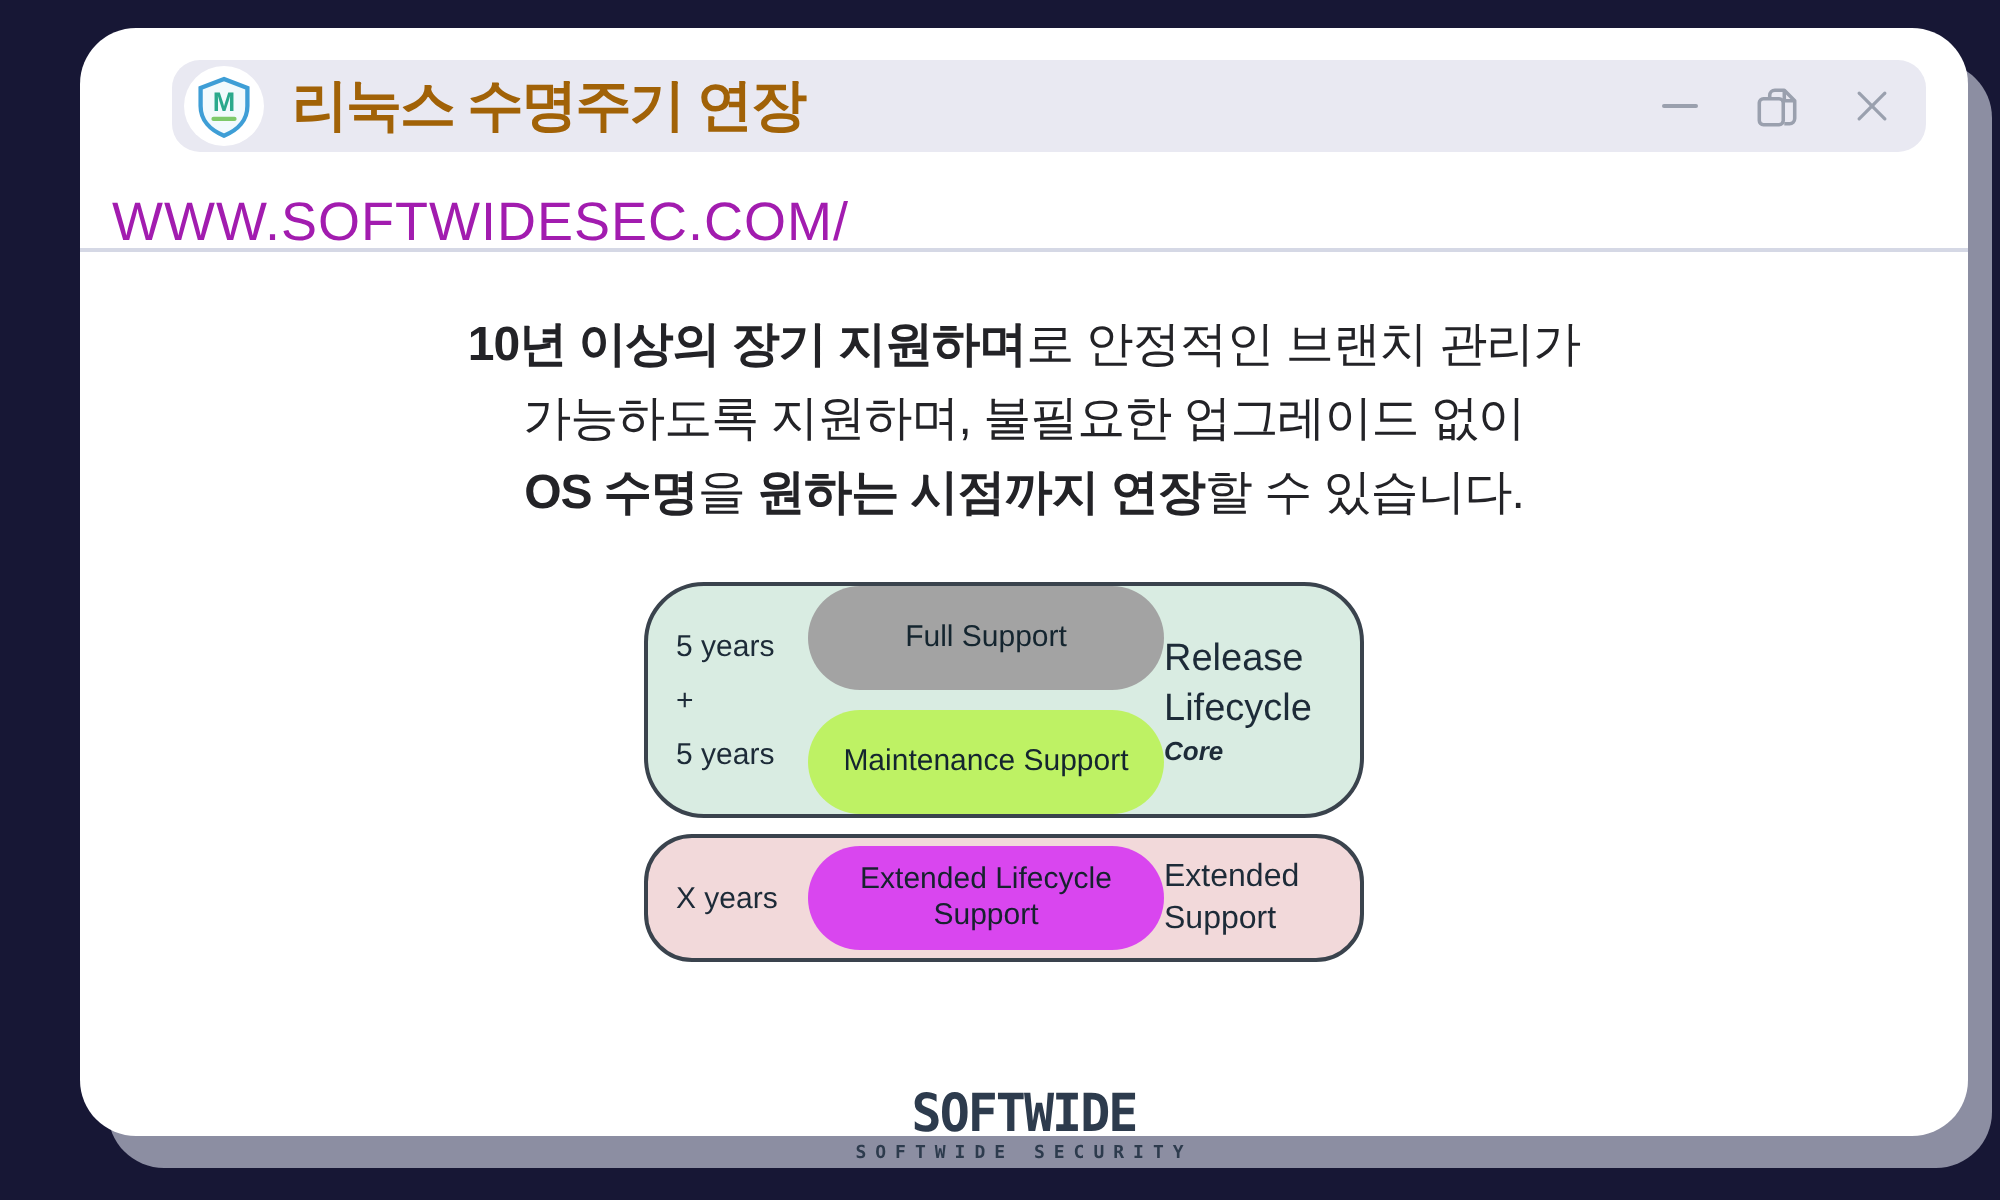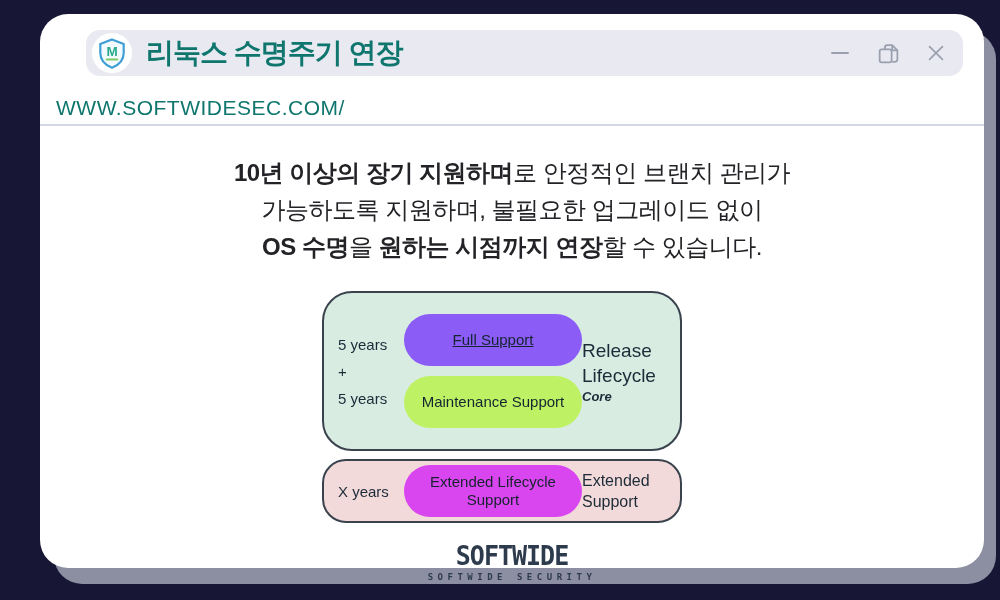--- a/index.html
+++ b/index.html
@@ -22,57 +22,57 @@
   .titlebar {
     position:absolute; left:46px; top:16px; width:877px; height:46px;
     background:#e9e9f2; border-radius:14px;
     display:flex; align-items:center; padding:0 16px 0 6px;
   }
   .logo-circle {
     width:40px; height:40px; border-radius:50%; background:#ffffff;
     display:flex; align-items:center; justify-content:center; flex:0 0 auto;
   }
   .window-title {
-    font-size:28px; font-weight:800; color:#0f766e;
+    font-size:28px; font-weight:800; color:#a16207;
     margin-left:14px; letter-spacing:-1px; white-space:nowrap;
   }
   .controls { margin-left:auto; display:flex; align-items:center; gap:24px; }
   .ctrl-btn { background:none; border:none; padding:0; cursor:pointer; display:flex; align-items:center; }
   
   .address {
-    position:absolute; left:16px; top:82px; font-size:21px;
-    color:#0f766e; letter-spacing:0.5px;
+    position:absolute; left:16px; top:82px; font-size:27px;
+    color:#a21caf; letter-spacing:0.5px;
   }
   .divider { position:absolute; left:0; top:110px; width:944px; height:2px; background:#d5d8e5; }
   
   .intro {
     position:absolute; left:0; top:140px; width:944px; text-align:center;
     font-size:24px; line-height:37px; color:#232327; letter-spacing:-0.5px;
   }
   .intro b { font-weight:800; }
   
   .diagram { position:absolute; left:282px; top:277px; width:360px; }
   .box {
     border:2px solid #3a434d; display:flex; align-items:center;
     padding:0 14px; width:360px;
   }
-  .box.core { height:160px; border-radius:30px; background:#d9ece2; margin-bottom:8px; }
+  .box.core { height:118px; border-radius:30px; background:#d9ece2; margin-bottom:8px; }
   .box.ext  { height:64px;  border-radius:24px; background:#f2d9da; }
   .durations {
     width:66px; display:flex; flex-direction:column; gap:10px;
     font-size:15px; color:#1d2b38; flex:0 0 auto;
   }
   .duration-x { width:66px; font-size:15px; color:#1d2b38; flex:0 0 auto; }
   .pills { width:178px; display:flex; flex-direction:column; gap:10px; flex:0 0 auto; }
   .pill {
     height:52px; border-radius:26px; display:flex; flex-direction:column;
     align-items:center; justify-content:center; text-align:center;
     font-size:15px; color:#14252f; line-height:18px;
   }
-  .pill.full  { background:#8b5cf6;text-decoration:underline; }
+  .pill.full  { background:#a3a3a3; }
   .pill.maint { background:#bef264; }
   .pill.extlc { background:#d946ef; color:#16222e; }
   .box-label { flex:1; text-align:left; color:#1d2b38; }
   .box-label .big { font-size:19px; line-height:25px; }
   .box-label .sub { font-size:13px; font-style:italic; font-weight:700; margin-top:1px; }
   .box-label.ext-label .big { font-size:16px; line-height:21px; }
   
   .footer { position:absolute; left:0; top:528px; width:944px; text-align:center; color:#2d3b4d; }
   .wordmark {
     font-family:"DejaVu Sans Mono", monospace; font-weight:700;

